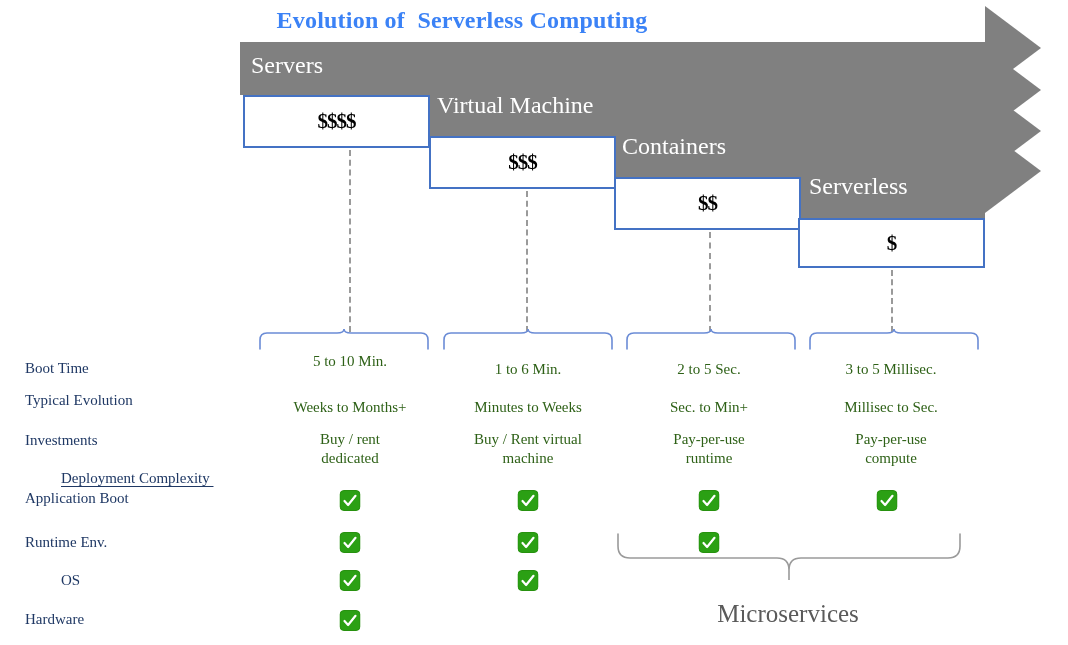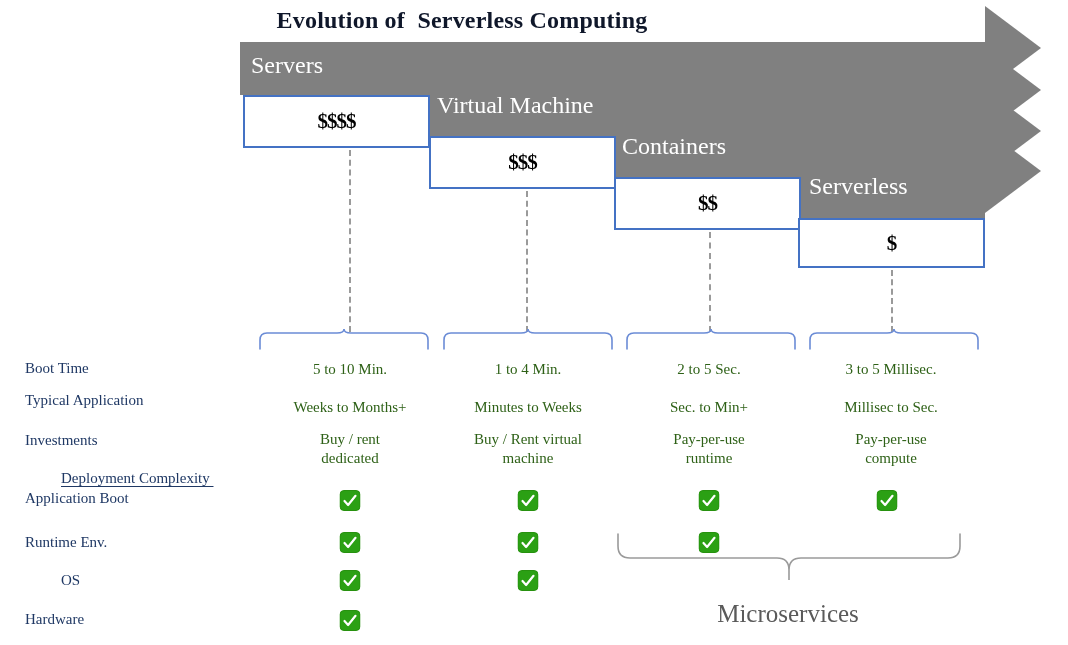--- a/index.html
+++ b/index.html
@@ -18,21 +18,21 @@
 
   
   #title {
     position: absolute;
     left: 0;
     top: 7px;
     width: 924px;
     text-align: center;
     font-size: 24px;
     font-weight: bold;
-    color: #0f172a;
+    color: #3b82f6;
     letter-spacing: 0.2px;
     white-space: pre;
   }
 
   
   .arrow-layer {
     position: absolute;
   }
   .arrow-band {
     position: absolute;
@@ -188,30 +188,30 @@
       <path d="M2 21 L2 12 Q2 5 9 5 L79 5 Q86 5 86 1 Q86 5 93 5 L163 5 Q170 5 170 12 L170 21" stroke="#6B8CD6" stroke-width="1.6" fill="none" stroke-linecap="round"></path>
     </svg>
   </div>
   <div class="brace" style="left:808px; top:328px;">
     <svg width="172" height="22" viewBox="0 0 172 22" fill="none">
       <path d="M2 21 L2 12 Q2 5 9 5 L79 5 Q86 5 86 1 Q86 5 93 5 L163 5 Q170 5 170 12 L170 21" stroke="#6B8CD6" stroke-width="1.6" fill="none" stroke-linecap="round"></path>
     </svg>
   </div>
 
   <div class="row-label" style="top:360px;">Boot Time</div>
-  <div class="row-label" style="top:392px;">Typical Application</div>
+  <div class="row-label" style="top:392px;">Typical Evolution</div>
   <div class="row-label" style="top:432px;">Investments</div>
   <div class="row-label underlined" style="top:470px;">Deployment Complexity </div>
   <div class="row-label" style="top:490px;">Application Boot</div>
   <div class="row-label" style="top:534px;">Runtime Env.</div>
   <div class="row-label" style="top:572px;margin-left:36px;">OS</div>
   <div class="row-label" style="top:611px;">Hardware</div>
 
-  <div class="cell" style="left:350px; top:360px;text-align:center;">5 to 10 Min.</div>
-  <div class="cell" style="left:528px; top:360px;">1 to 4 Min.</div>
+  <div class="cell" style="left:350px; top:352px;text-align:center;">5 to 10 Min.</div>
+  <div class="cell" style="left:528px; top:360px;">1 to 6 Min.</div>
   <div class="cell" style="left:709px; top:360px;">2 to 5 Sec.</div>
   <div class="cell" style="left:891px; top:360px;">3 to 5 Millisec.</div>
 
   <div class="cell" style="left:350px; top:398px;">Weeks to Months+</div>
   <div class="cell" style="left:528px; top:398px;">Minutes to Weeks</div>
   <div class="cell" style="left:709px; top:398px;">Sec. to Min+</div>
   <div class="cell" style="left:891px; top:398px;">Millisec to Sec.</div>
 
   <div class="cell" style="left:350px; top:430px;">Buy / rent
 dedicated</div>

